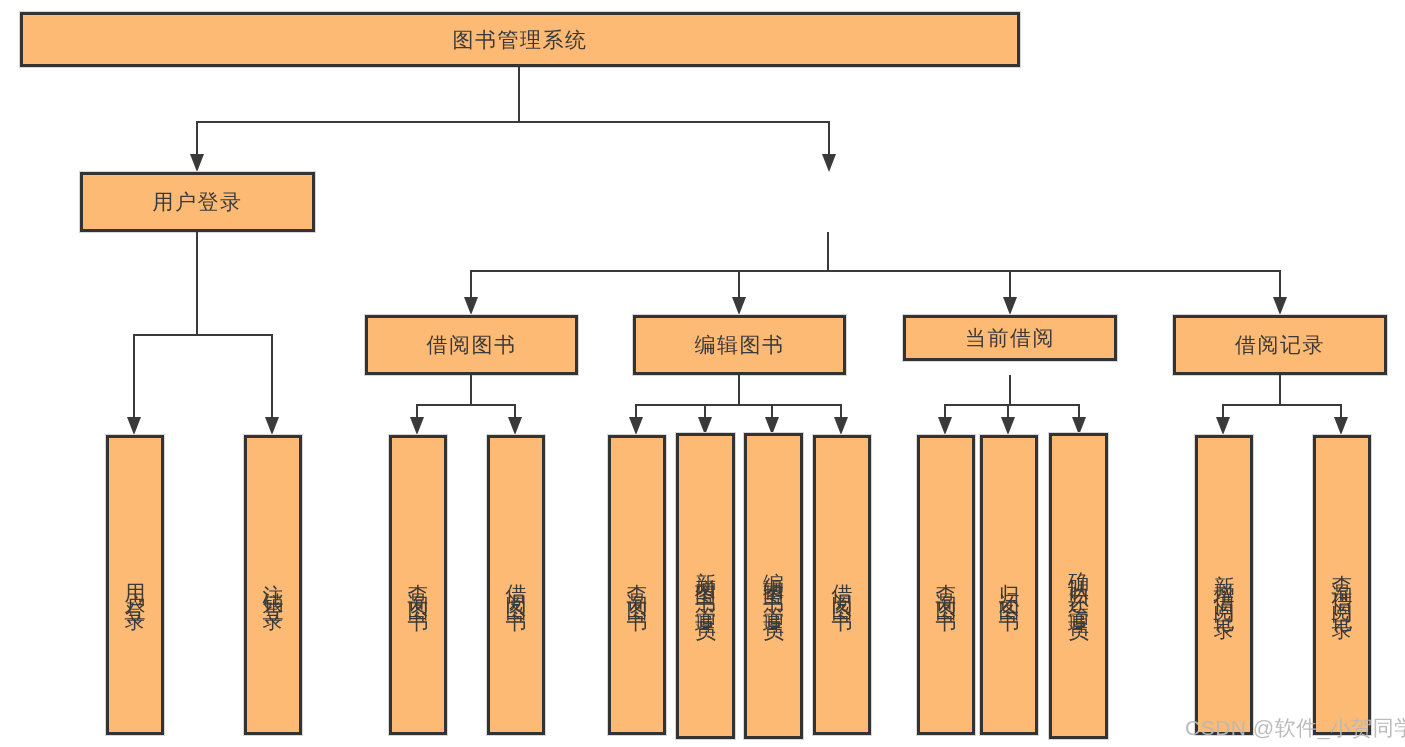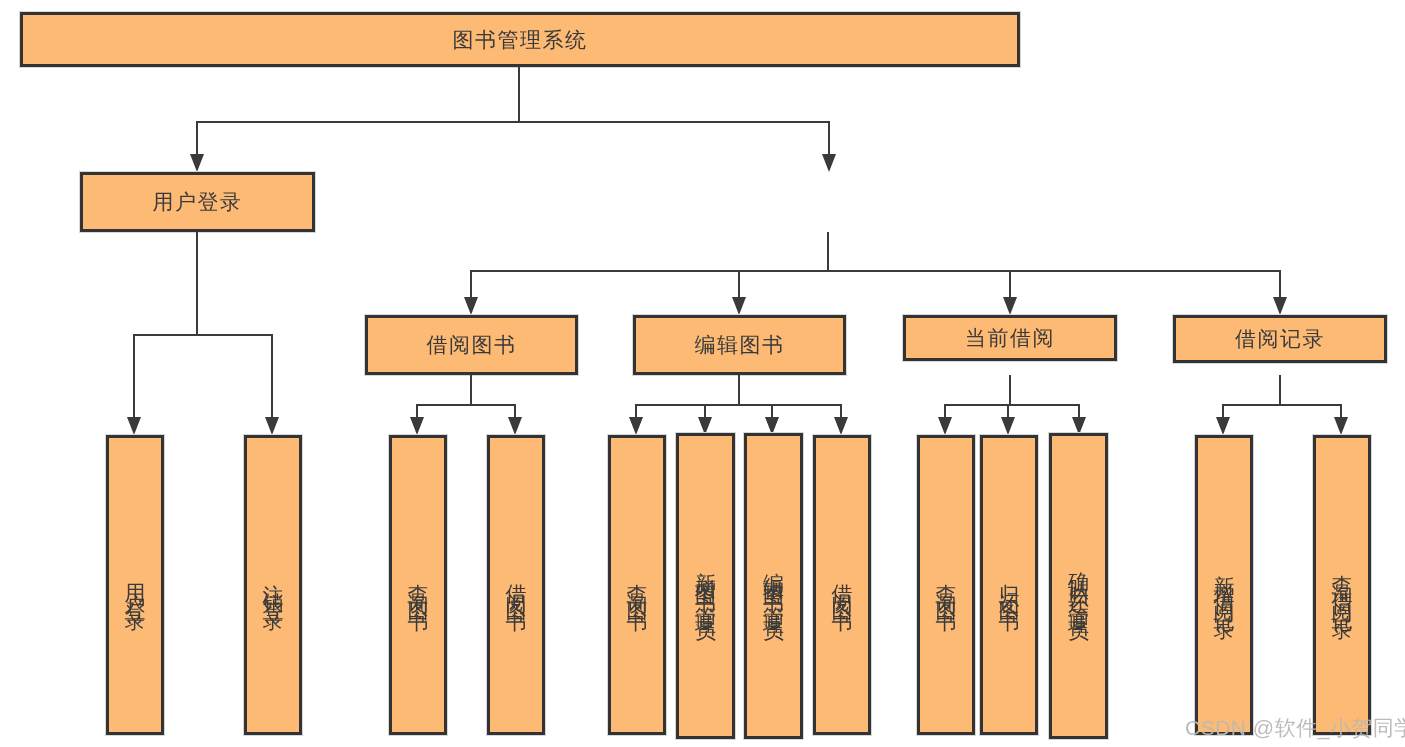--- a/index.html
+++ b/index.html
@@ -98,21 +98,21 @@
 
   <div class="box" style="left:365px;top:315px;width:213px;height:60px;">
     <span class="hlabel">借阅图书</span>
   </div>
   <div class="box" style="left:633px;top:315px;width:213px;height:60px;">
     <span class="hlabel">编辑图书</span>
   </div>
   <div class="box" style="left:903px;top:315px;width:214px;height:46px;font-family:Liberation Mono, monospace;">
     <span class="hlabel">当前借阅</span>
   </div>
-  <div class="box" style="left:1173px;top:315px;width:214px;height:48px;">
+  <div class="box" style="left:1173px;top:315px;width:214px;height:60px;">
     <span class="hlabel">借阅记录</span>
   </div>
 
   <div class="vline" style="left:470px;top:375px;height:31px;"></div>
   <div class="hline" style="left:416px;top:404px;width:100px;"></div>
   <div class="vline" style="left:416px;top:404px;height:14px;"></div>
   <div class="arrow" style="left:410px;top:417px;"></div>
   <div class="vline" style="left:514px;top:404px;height:14px;"></div>
   <div class="arrow" style="left:508px;top:417px;"></div>
 

